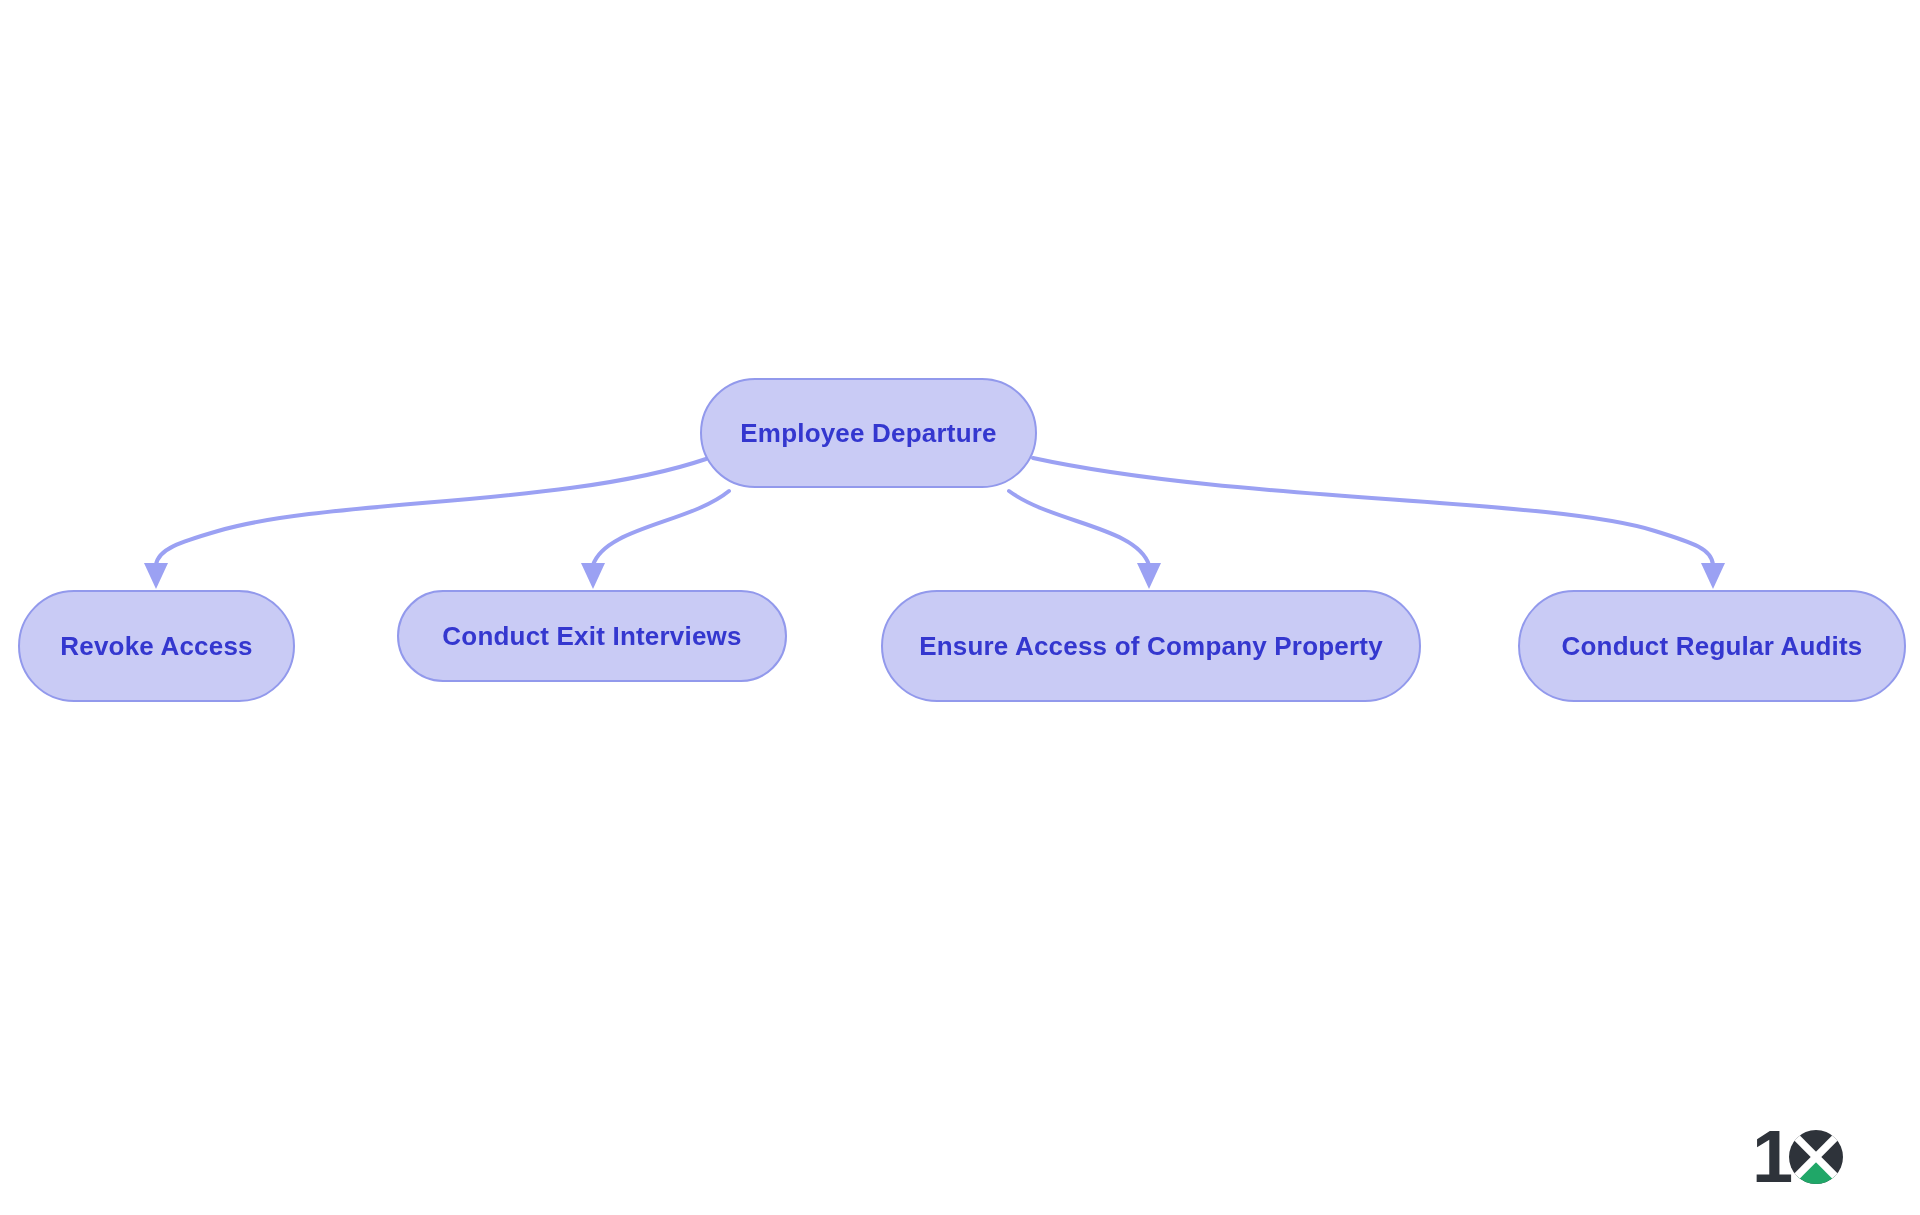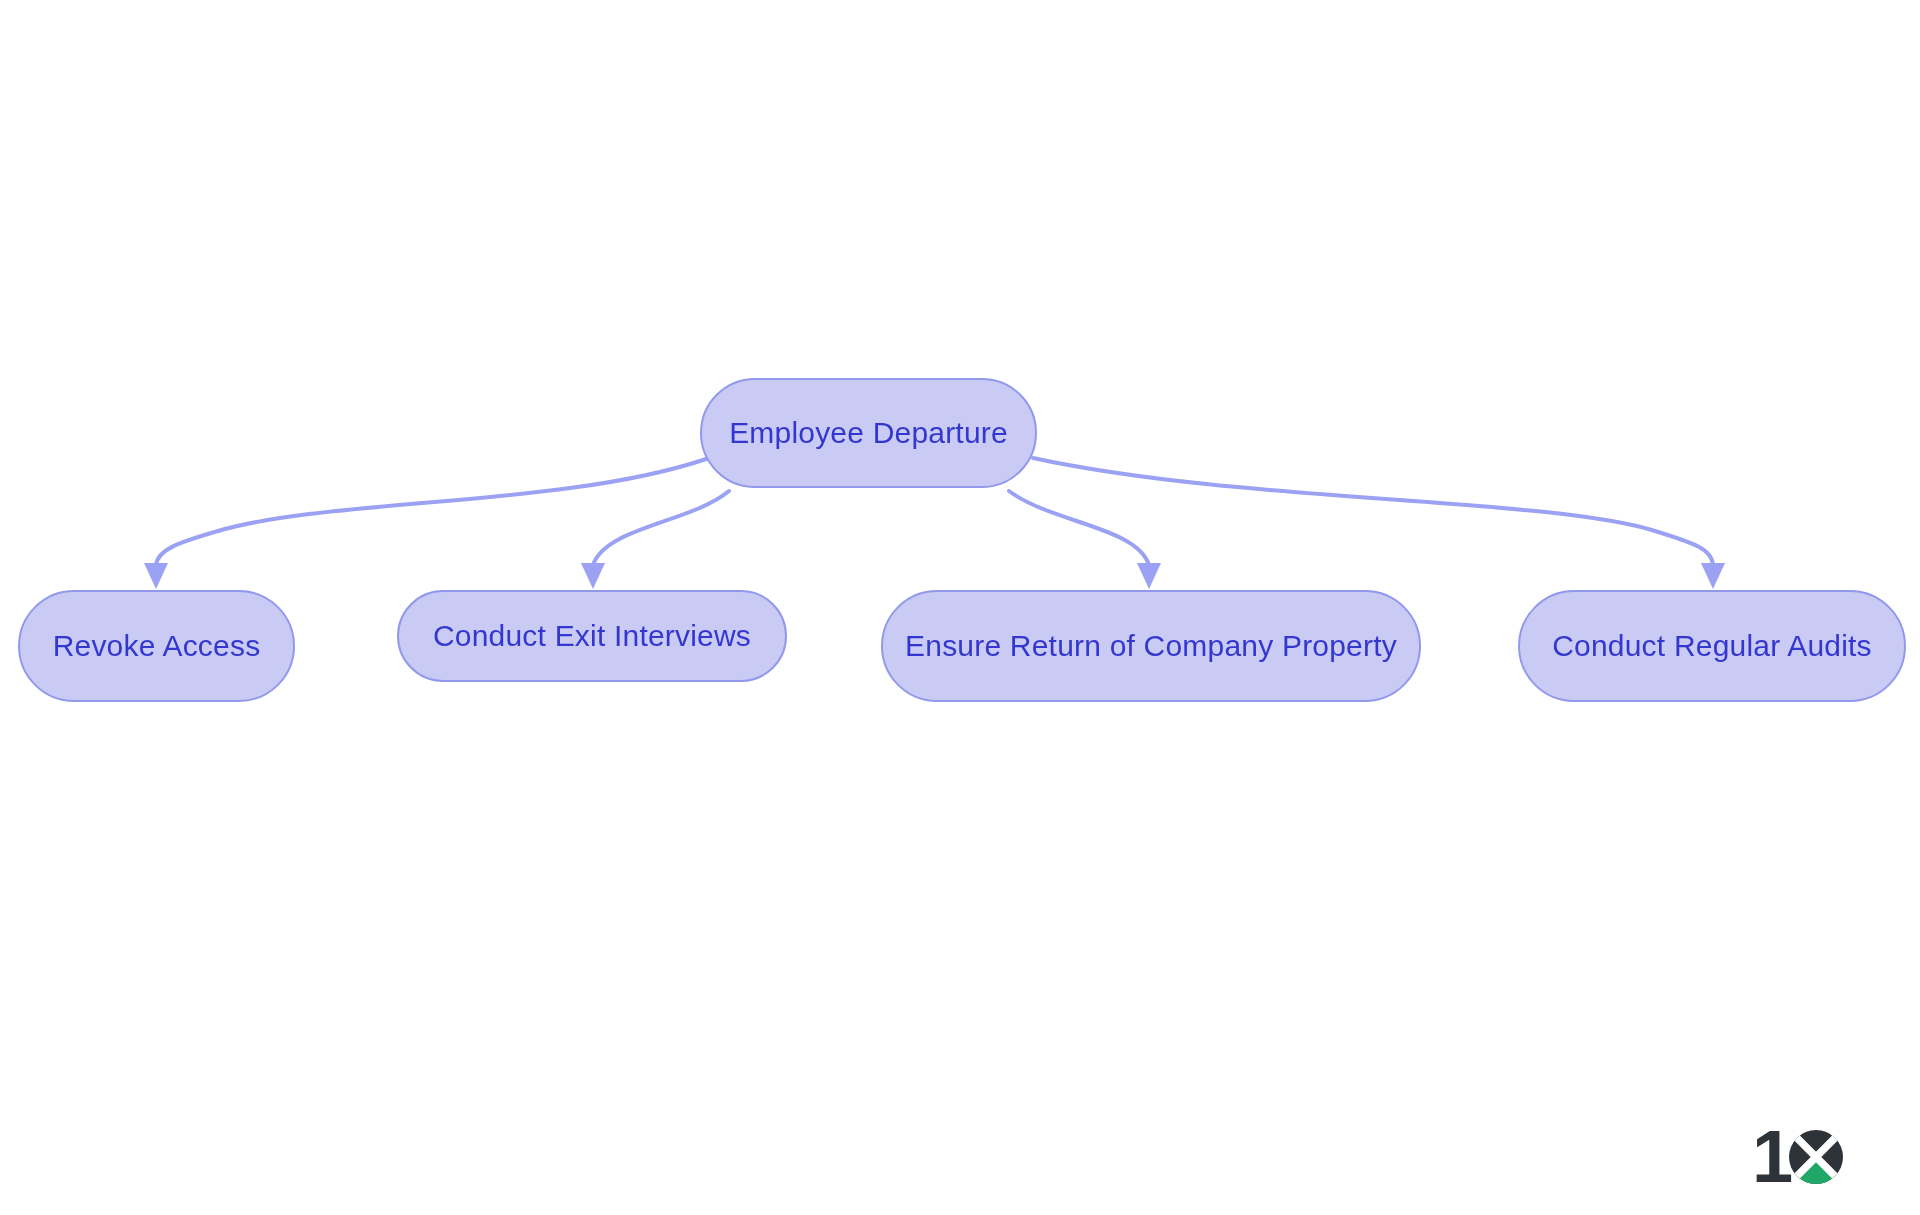--- a/index.html
+++ b/index.html
@@ -36,22 +36,22 @@
   .node {
     position: absolute;
     box-sizing: border-box;
     background: var(--node-fill, #c9cbf5);
     border: 2px solid var(--node-border, #9299ec);
     border-radius: 56px;
     display: flex;
     align-items: center;
     justify-content: center;
     color: var(--node-text, #3437cf);
-    font-size: 30px;
-    font-weight: 400;
+    font-size: 26px;
+    font-weight: 700;
     letter-spacing: 0.2px;
     white-space: nowrap;
   }
   .node-root   { left: 700px;  top: 378px; width: 337px; height: 110px; }
   .node-child1 { left: 18px;   top: 590px; width: 277px; height: 112px; text-align: center; }
   .node-child2 { left: 397px;  top: 590px; width: 390px; height: 92px; }
   .node-child3 { left: 881px;  top: 590px; width: 540px; height: 112px; }
   .node-child4 { left: 1518px; top: 590px; width: 388px; height: 112px; text-align: right; }
 
   .brand-logo {
@@ -99,21 +99,21 @@
 
   <div class="node node-child1">
     <span>Revoke Access</span>
   </div>
 
   <div class="node node-child2">
     <span>Conduct Exit Interviews</span>
   </div>
 
   <div class="node node-child3">
-    <span>Ensure Return of Company Property</span>
+    <span>Ensure Access of Company Property</span>
   </div>
 
   <div class="node node-child4">
     <span>Conduct Regular Audits</span>
   </div>
 
   <div class="brand-logo">
     <span class="logo-one">1</span>
     <svg class="logo-mark" width="54" height="54" viewBox="0 0 54 54">
       <defs>

